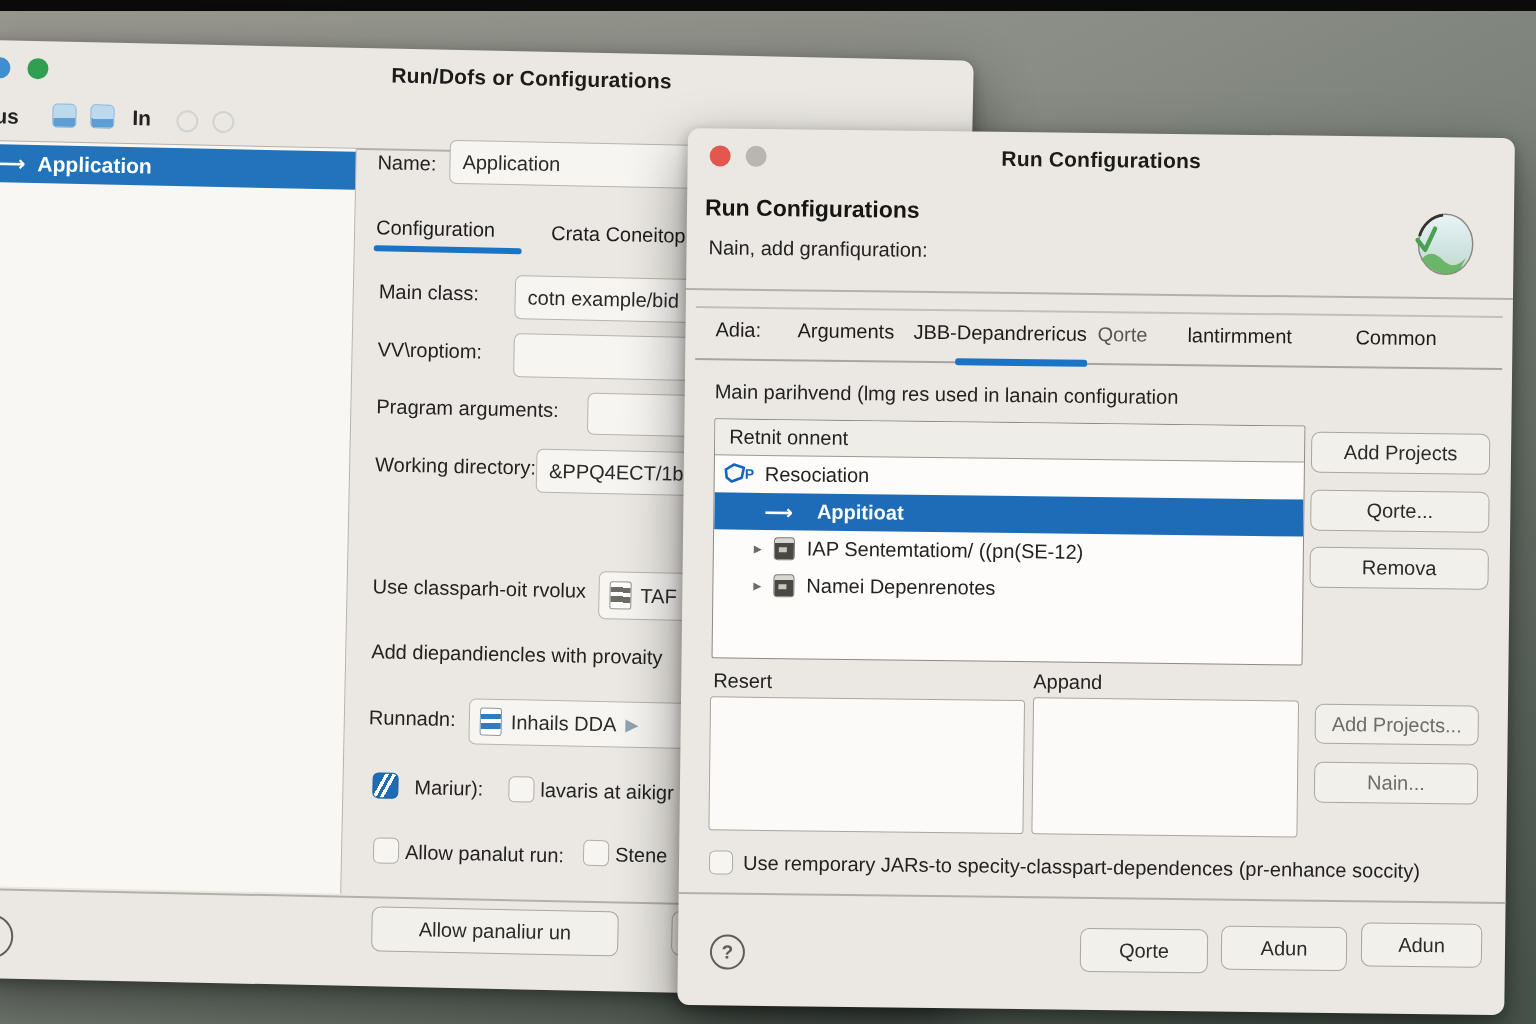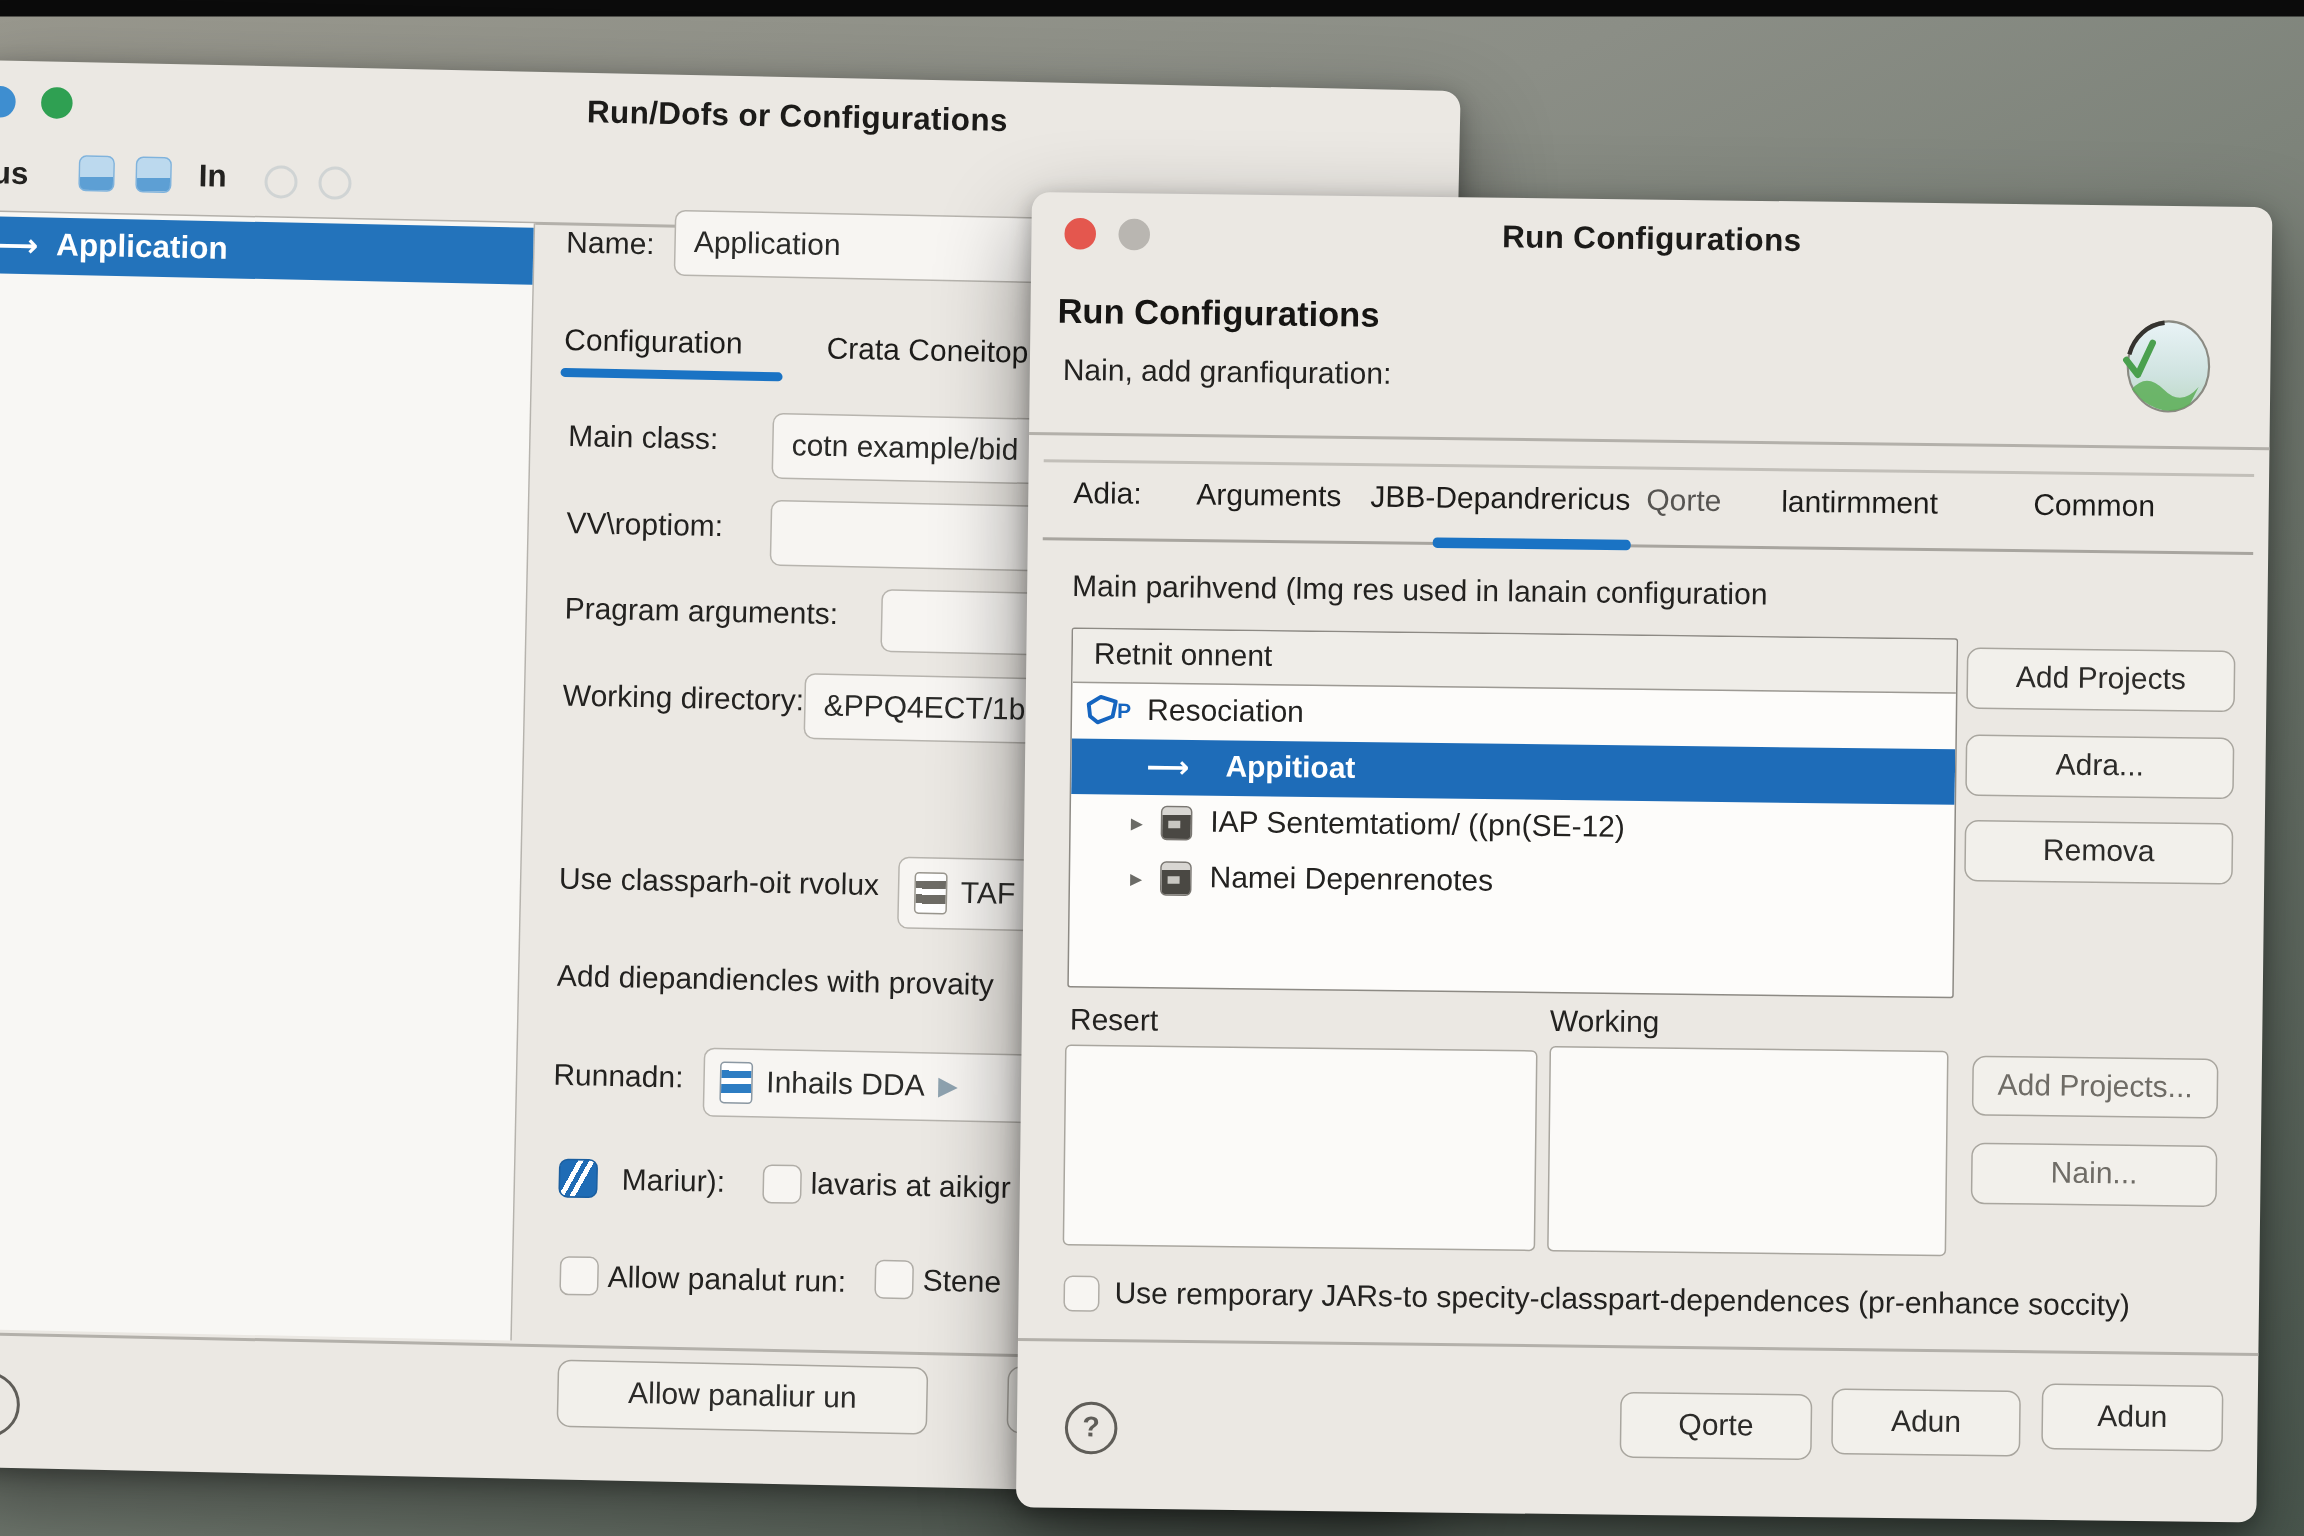--- a/index.html
+++ b/index.html
@@ -221,28 +221,28 @@
       <span class="expander" style="margin-left:34px;">▸</span>
       <span class="jar" style="margin-left:6px;"></span>
       <span style="margin-left:12px;">Namei Depenrenotes</span>
     </div>
   </div>
 
   <div class="btn" style="left:627px;top:296px;width:177px;height:39px;">
     <span>Add Projects</span>
   </div>
   <div class="btn" style="left:627px;top:354px;width:177px;height:39px;">
-    <span>Adra...</span>
+    <span>Qorte...</span>
   </div>
   <div class="btn" style="left:627px;top:411px;width:177px;height:39px;">
     <span>Remova</span>
   </div>
 
   <span class="sep-note" style="left:32px;top:541px;">Resert</span>
-  <span class="sep-note" style="left:352px;top:538px;">Working</span>
+  <span class="sep-note" style="left:352px;top:538px;">Appand</span>
   <div class="ta" style="left:29px;top:568px;width:313px;height:132px;"></div>
   <div class="ta" style="left:352px;top:565px;width:264px;height:135px;"></div>
 
   <div class="btn muted" style="left:634px;top:568px;width:162px;height:38px;">
     <span>Add Projects...</span>
   </div>
   <div class="btn muted" style="left:634px;top:626px;width:162px;height:39px;">
     <span>Nain...</span>
   </div>
 

